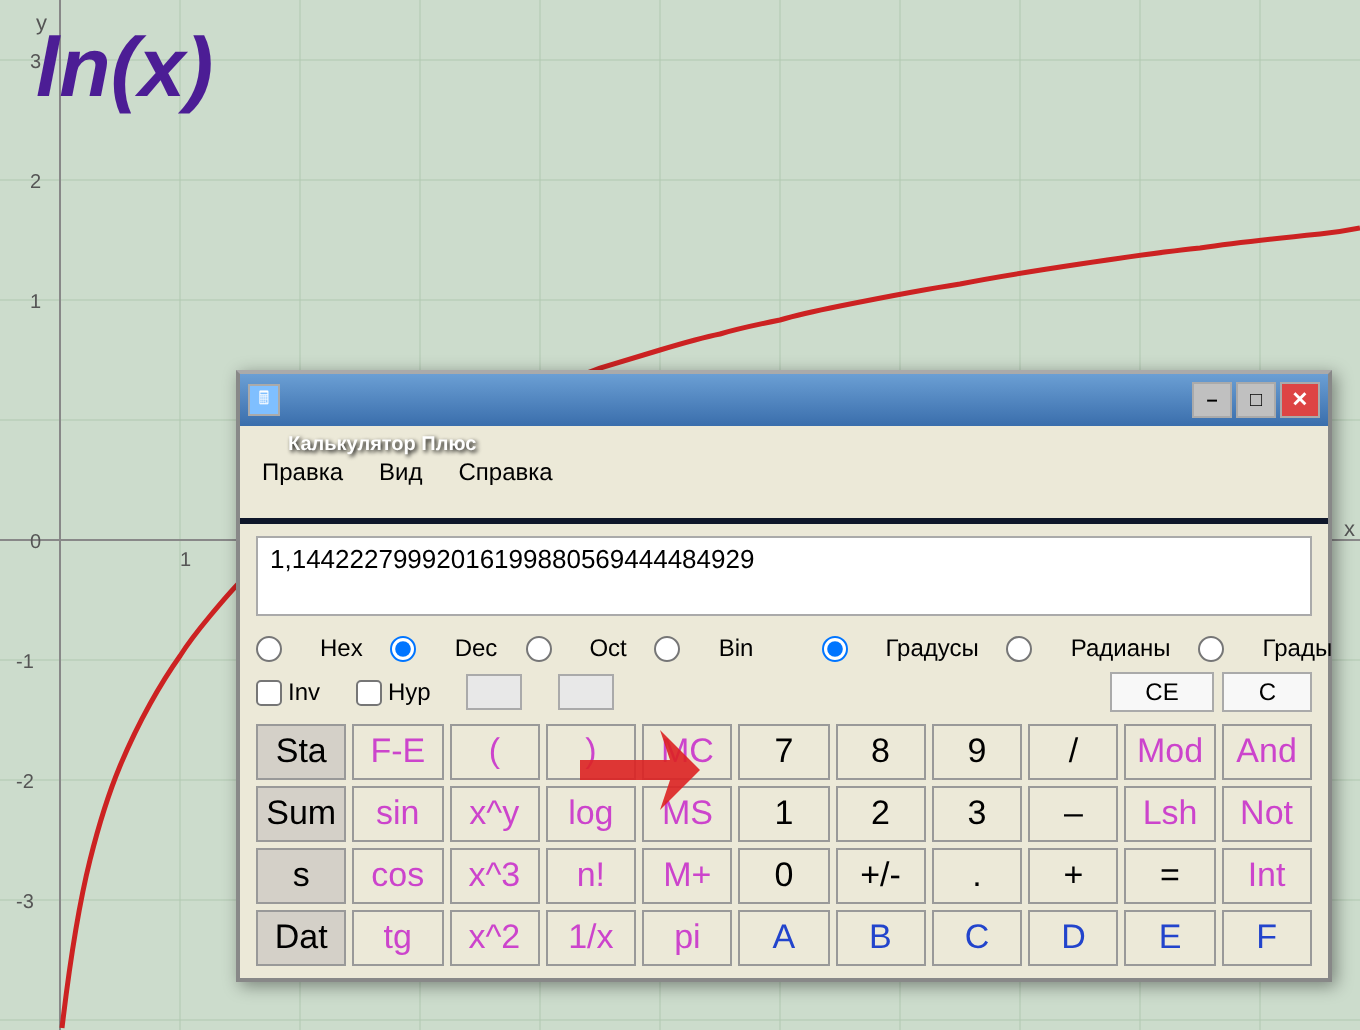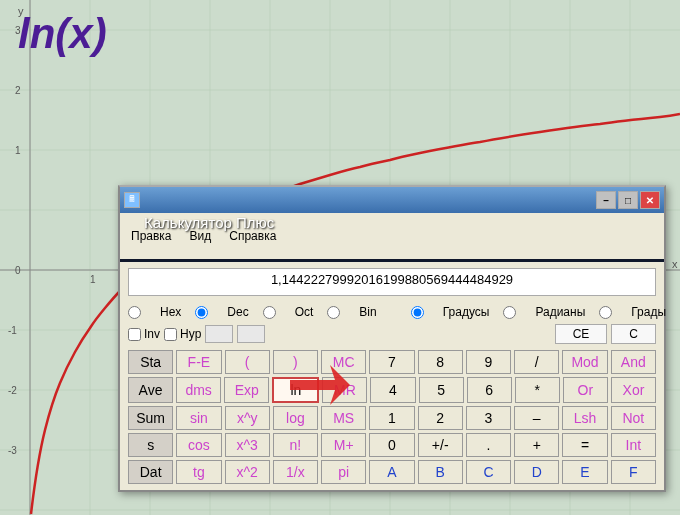--- a/index.html
+++ b/index.html
@@ -70,22 +70,22 @@
       background: #7fbfff;
       border: 1px solid #aaa;
       display: flex;
       align-items: center;
       justify-content: center;
       font-size: 9px;
       color: #fff;
     }
     .title-text {
       color: white;
-      font-weight: normal;
-      font-size: 15px;
+      font-weight: bold;
+      font-size: 10px;
       text-shadow: 1px 1px 2px #000;
       margin-top: 44px;
     }
     .title-buttons {
       display: flex;
       gap: 2px;
     }
     .title-btn {
       width: 20px;
       height: 18px;
@@ -117,23 +117,23 @@
       color: #000;
       padding: 1px 3px;
     }
 
     
     .display {
       background: #fff;
       border: 1px solid #aaa;
       margin: 6px 8px;
       padding: 3px 6px;
-      text-align: center;
+      text-align: left;
       font-size: 13px;
-      height: 28px;
+      height: 40px;
       overflow: hidden;
     }
 
     
     .radio-row {
       display: flex;
       align-items: center;
       gap: 14px;
       padding: 3px 8px;
       font-size: 12px;
@@ -144,21 +144,21 @@
       gap: 19px;
     }
     .radio-group input[type=radio] {
       margin: 0;
     }
 
     
     .check-row {
       display: flex;
       align-items: center;
-      gap: 4px;
+      gap: 18px;
       padding: 2px 8px;
     }
     .check-group {
       display: flex;
       align-items: center;
       gap: 3px;
     }
     .small-display {
       width: 28px;
       height: 18px;
@@ -191,21 +191,21 @@
 
     
     .btn-area {
       padding: 4px 8px 6px 8px;
     }
 
     .calc-btn {
       border: 1px solid #999;
       background: #ece9d8;
       cursor: pointer;
-      font-size: 14px;
+      font-size: 17px;
       padding: 3px 2px;
       text-align: center;
       min-height: 24px;
       color: #000;
     }
     .calc-btn.gray {
       background: #d4d0c8;
     }
     .calc-btn.pink {
       color: #cc44cc;
@@ -386,33 +386,20 @@
       <button class="calc-btn pink">)</button>
       <button class="calc-btn pink">MC</button>
       <button class="calc-btn">7</button>
       <button class="calc-btn">8</button>
       <button class="calc-btn">9</button>
       <button class="calc-btn">/</button>
       <button class="calc-btn pink">Mod</button>
       <button class="calc-btn pink">And</button>
     </div>
 
-    <div class="btn-row" style="margin-bottom:3px">
-      <button class="calc-btn gray">Ave</button>
-      <button class="calc-btn pink">dms</button>
-      <button class="calc-btn pink">Exp</button>
-      <button class="calc-btn red-border">ln</button>
-      <button class="calc-btn pink">MR</button>
-      <button class="calc-btn">4</button>
-      <button class="calc-btn">5</button>
-      <button class="calc-btn">6</button>
-      <button class="calc-btn">*</button>
-      <button class="calc-btn pink">Or</button>
-      <button class="calc-btn pink">Xor</button>
-    </div>
 
     <div class="btn-row" style="margin-bottom:3px">
       <button class="calc-btn gray">Sum</button>
       <button class="calc-btn pink">sin</button>
       <button class="calc-btn pink">x^y</button>
       <button class="calc-btn pink">log</button>
       <button class="calc-btn pink">MS</button>
       <button class="calc-btn">1</button>
       <button class="calc-btn">2</button>
       <button class="calc-btn">3</button>

